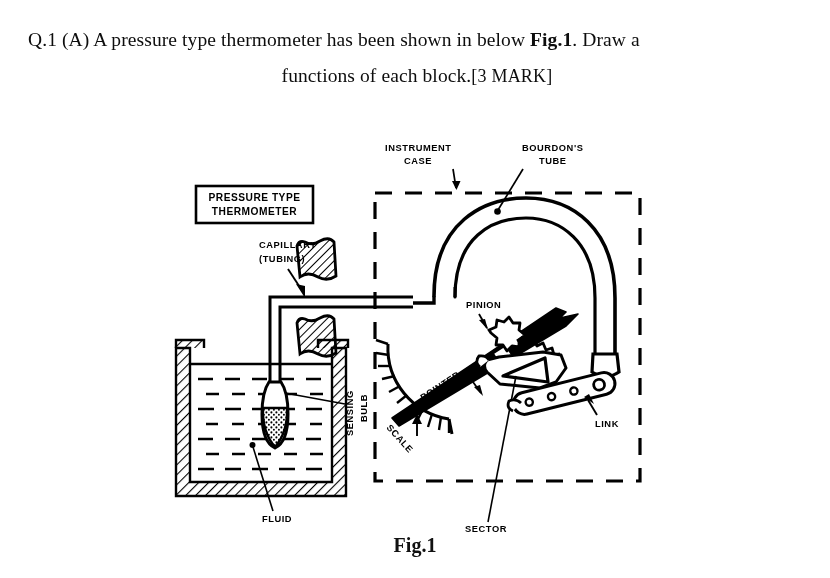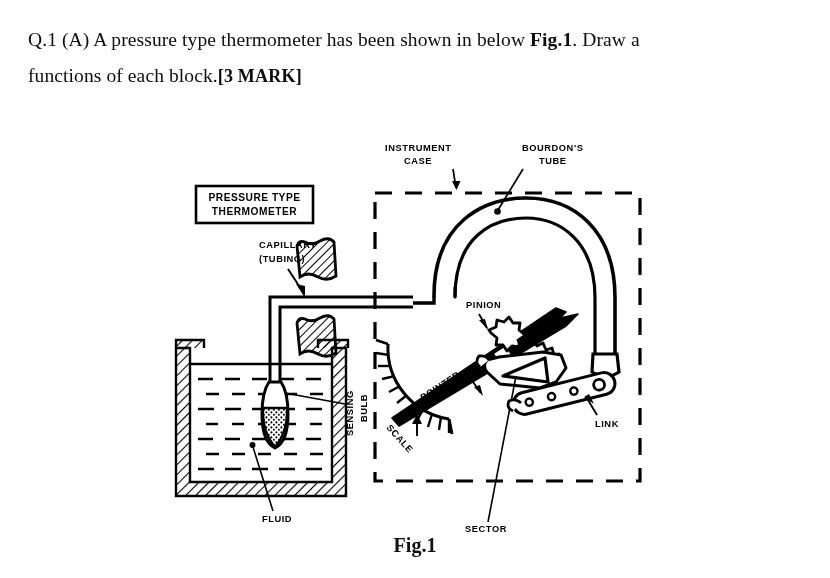--- a/index.html
+++ b/index.html
@@ -34,27 +34,27 @@
   .q-line {
     font-family: "Liberation Serif", serif;
     font-size: 19.5px;
     line-height: 36px;
     color: #0d0d0d;
     white-space: nowrap;
     letter-spacing: 0.1px;
   }
   .q-line.last {
     display: flex;
-    justify-content: flex-start;
+    justify-content: center;
     align-items: baseline;
     width: 100%;
   }
   .q-bold { font-weight: bold; }
   .marks {
-    font-weight: bold;
+    font-weight: normal;
     font-size: 18px;
     letter-spacing: 0.2px;
   }
 
   
   #figure {
     position: absolute;
     left: 0;
     top: 136px;
     width: 830px;

